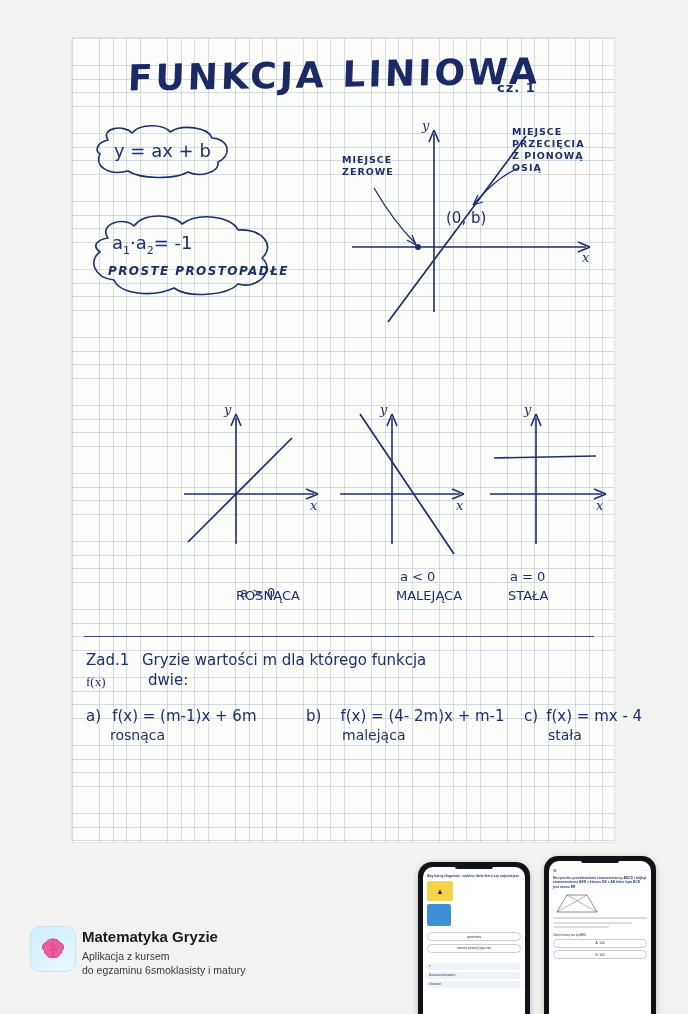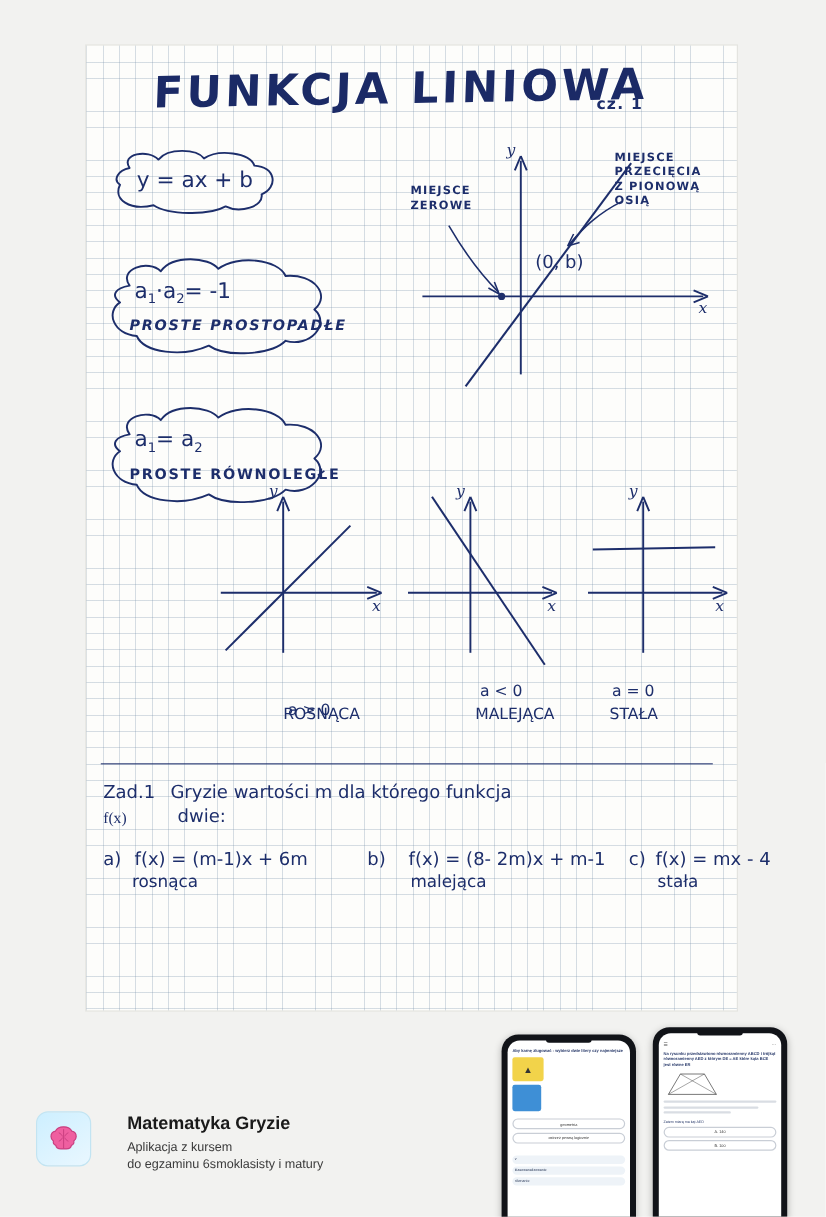--- a/index.html
+++ b/index.html
@@ -109,21 +109,21 @@
     opacity: .85;
   }
 
   
   .brand {
     position: absolute;
     left: 30px;
     top: 926px;
     display: flex;
     align-items: flex-start;
-    gap: 30px;
+    gap: 6px;
   }
   .brand-logo {
     width: 46px; height: 46px;
     border-radius: 10px;
     background: linear-gradient(145deg,#cdefff,#e9f7ff);
     border: 1px solid #c2e4f2;
     display: flex; align-items: center; justify-content: center;
     font-size: 26px;
   }
   .brand-text h3 {
@@ -222,31 +222,20 @@
       <path d="M22,22 C12,8 38,0 48,10 C58,-4 88,-2 96,8 C112,-4 146,0 152,14
                C176,12 190,30 176,42 C190,54 172,74 152,68 C140,80 102,82 88,72
                C66,82 34,78 28,64 C8,62 2,44 14,36 C6,30 10,24 22,22 Z" fill="none" stroke="#1d2e6b" stroke-width="1.6" stroke-linejoin="round"></path>
     </svg>
     <div class="cloud-label formula" style="left:26px; top:16px;">
       <span>a</span><sub>1</sub><span>·</span><span>a</span><sub>2</sub><span>= -1</span>
     </div>
     <div class="cloud-label caps" style="left:22px; top:48px;font-style:italic;">PROSTE  PROSTOPADŁE</div>
   </div>
 
-  <div class="cloud" style="left:14px; top:302px;">
-    <svg width="200" height="84" viewBox="0 0 200 84">
-      <path d="M22,22 C12,8 38,0 48,10 C58,-4 88,-2 96,8 C112,-4 146,0 152,14
-               C176,12 190,30 176,42 C190,54 172,74 152,68 C140,80 102,82 88,72
-               C66,82 34,78 28,64 C8,62 2,44 14,36 C6,30 10,24 22,22 Z" fill="none" stroke="#1d2e6b" stroke-width="1.6" stroke-linejoin="round"></path>
-    </svg>
-    <div class="cloud-label formula" style="left:26px; top:16px;">
-      <span>a</span><sub>1</sub><span>= a</span><sub>2</sub>
-    </div>
-    <div class="cloud-label caps" style="left:22px; top:48px;">PROSTE  RÓWNOLEGŁE</div>
-  </div>
 
   <div class="graph" style="left:250px; top:78px;">
     <svg width="280" height="220" viewBox="0 0 280 220">
 
       <path d="M112,18 L112,196" stroke="#1d2e6b" stroke-width="1.6" fill="none"></path>
       <path d="M112,14 L107,26 M112,14 L117,26" stroke="#1d2e6b" stroke-width="1.6" fill="none"></path>
 
       <path d="M30,131 L264,131" stroke="#1d2e6b" stroke-width="1.6" fill="none"></path>
       <path d="M268,131 L256,126 M268,131 L256,136" stroke="#1d2e6b" stroke-width="1.6" fill="none"></path>
 
@@ -321,21 +310,21 @@
   <div class="ink task" style="left:76px; top:632px;">dwie:</div>
 
   <div class="ink" style="left:14px; top:668px;">
     <span class="task">a)</span>
     <span class="task" style="margin-left:6px;">f(x) = (m-1)x + 6m</span>
     <div class="task-sub" style="margin-left:24px;">rosnąca</div>
   </div>
 
   <div class="ink" style="left:234px; top:668px;">
     <span class="task">b)</span>
-    <span class="task" style="margin-left:14px;">f(x) = (8- 2m)x + m-1</span>
+    <span class="task" style="margin-left:14px;">f(x) = (4- 2m)x + m-1</span>
     <div class="task-sub" style="margin-left:36px;">malejąca</div>
   </div>
 
   <div class="ink" style="left:452px; top:668px;">
     <span class="task">c)</span>
     <span class="task" style="margin-left:3px;">f(x) = mx - 4</span>
     <div class="task-sub" style="margin-left:24px;">stała</div>
   </div>
 
 </div>

